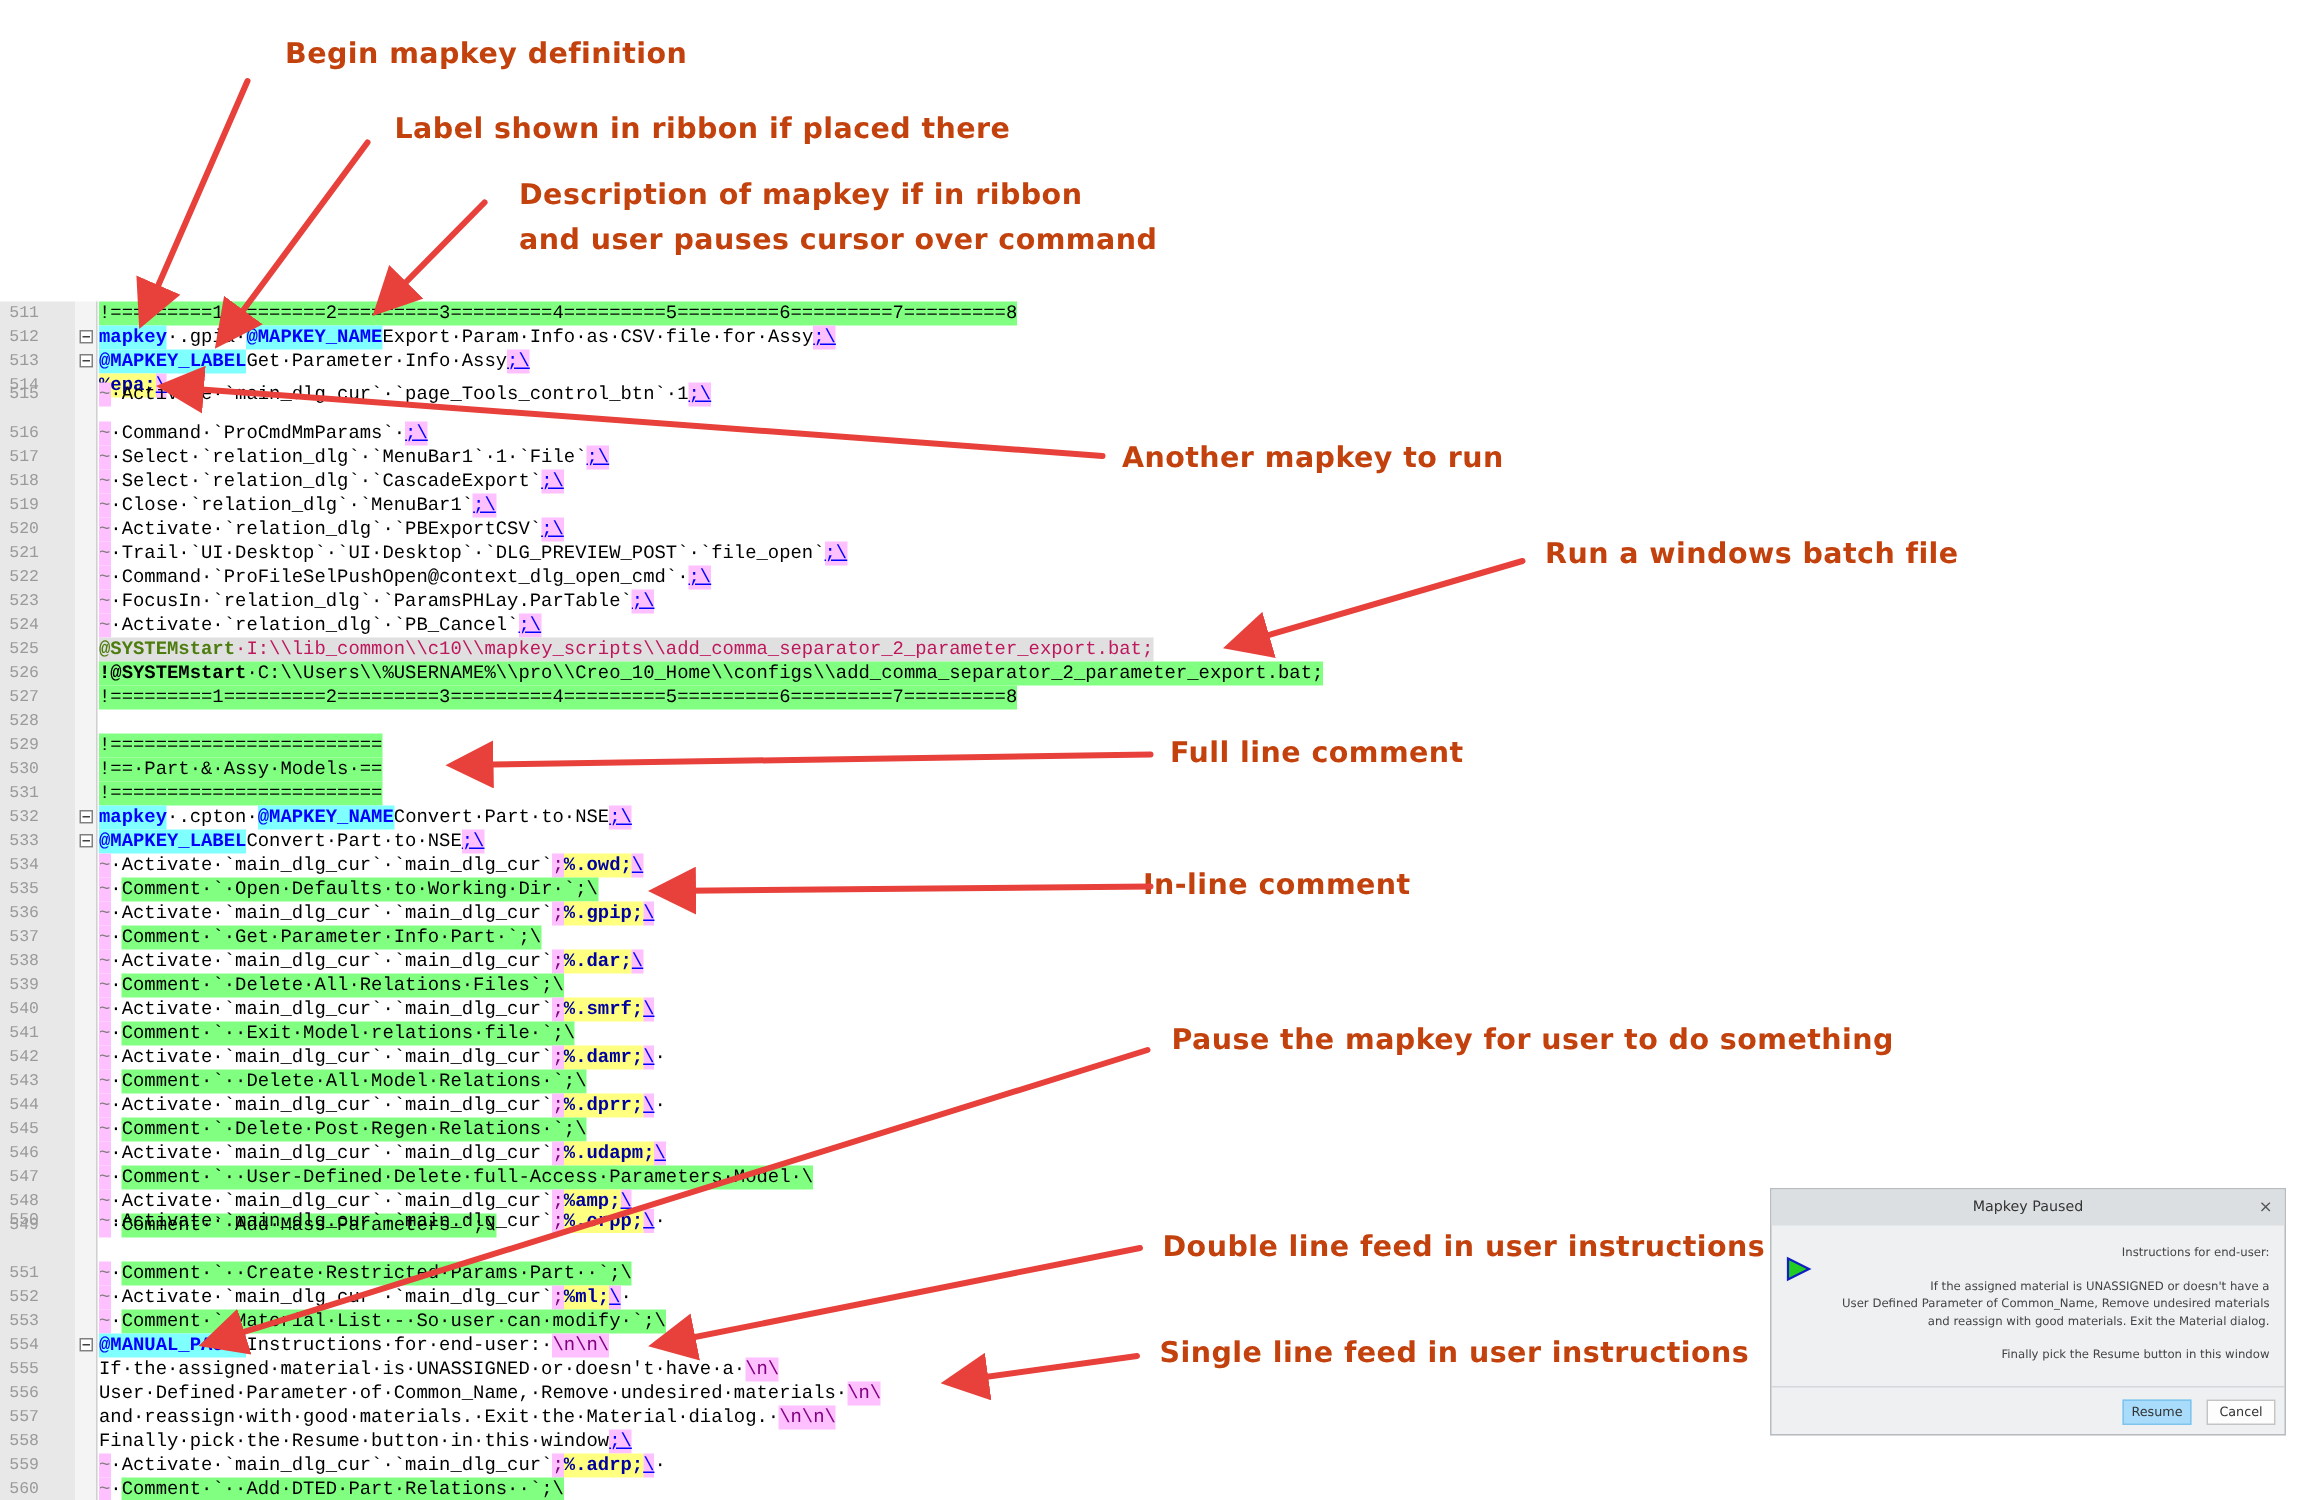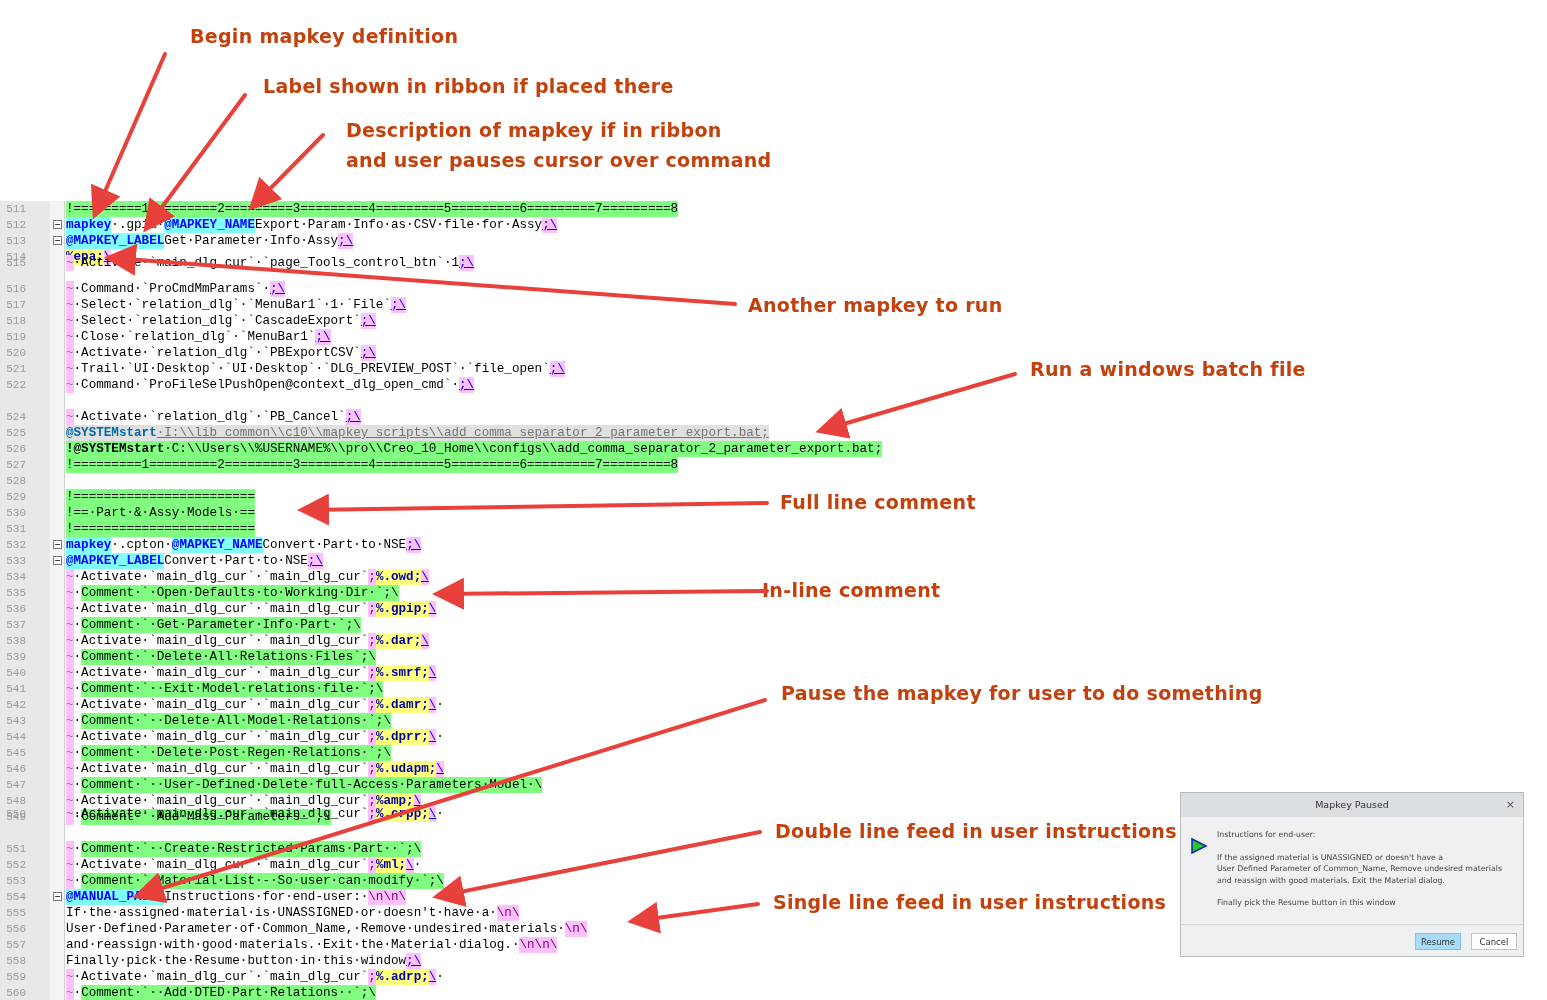--- a/index.html
+++ b/index.html
@@ -12,30 +12,30 @@
   .fold { position:absolute; left:53px; top:3px; width:9px; height:9px; border:1px solid #808080; background:#fff; box-sizing:border-box; }
   .fold::after { content:""; position:absolute; left:1px; top:3px; width:5px; height:1px; background:#404040; }
   .code { position:absolute; left:66px; top:0; font-family:"Liberation Mono", monospace; font-size:12.6px; line-height:16px; white-space:pre; color:#000; }
   .seg { display:inline-block; height:16px; }
   .g { background:#80ff80; color:#000; }
   .c { background:#80ffff; color:#0000ff; font-weight:bold; }
   .p { background:#ffc0ff; color:#800080; }
   .pu { background:#ffc0ff; color:#0000ff; text-decoration:underline; }
   .y { background:#ffff80; color:#0000a0; font-weight:bold; }
   .gr { background:#e0e0e0; }
-  .dr { color:#0369a1; font-weight:bold; }
-  .dr2 { color:#737373;text-decoration:underline; }
+  .dr { color:#4d7c0f; font-weight:bold; }
+  .dr2 { color:#be185d; }
   .tl { background:#ffc0ff; color:#808080; }
   .annot { position:absolute; color:#c2410c; font-family:"DejaVu Sans", sans-serif; font-size:19px; font-weight:bold; letter-spacing:0.3px; white-space:nowrap; }
   svg.arrows { position:absolute; left:0; top:0; width:1547px; height:1000px; pointer-events:none; }
   
   .dialog { position:absolute; left:1180px; top:792px; width:344px; height:165px; background:#eef0f2; border:1px solid #b8bcc0; box-sizing:border-box; font-family:"DejaVu Sans", sans-serif; color:#333; }
   .dlg-title { height:24px; background:#dcdfe2; text-align:center; font-size:9.5px; line-height:24px; color:#333; position:relative; }
   .dlg-close { position:absolute; right:8px; top:0; font-size:11px; color:#555; cursor:pointer; }
-  .dlg-body { position:relative; padding:12px 10px 0 36px; font-size:7.8px; line-height:11.5px; color:#444; }
+  .dlg-body { position:relative; padding:12px 10px 0 36px; font-size:7.8px; line-height:11.5px; color:#444;text-align:right; }
   .dlg-icon { position:absolute; left:9px; top:44px; }
   .dlg-sep { position:absolute; left:0; right:0; top:131px; border-top:1px solid #d4d7da; }
   .dlg-btn { position:absolute; top:140px; height:17px; width:46px; font-size:8.5px; line-height:17px; text-align:center; box-sizing:border-box; }
   .dlg-resume { left:234px; background:#a8dcfa; border:1px solid #7fc4ec; }
   .dlg-cancel { left:290px; background:#fdfdfd; border:1px solid #c4c4c4; }
 </style>
 </head>
 <body>
 
 <div class="editor">
@@ -88,20 +88,24 @@
     <span class="ln">520</span>
     <span class="code"><span class="seg tl">~</span><span>·Activate·`relation_dlg`·`PBExportCSV`</span><span class="seg pu">;\</span></span>
   </div>
   <div class="line" style="top:160px">
     <span class="ln">521</span>
     <span class="code"><span class="seg tl">~</span><span>·Trail·`UI·Desktop`·`UI·Desktop`·`DLG_PREVIEW_POST`·`file_open`</span><span class="seg pu">;\</span></span>
   </div>
   <div class="line" style="top:176px">
     <span class="ln">522</span>
     <span class="code"><span class="seg tl">~</span><span>·Command·`ProFileSelPushOpen@context_dlg_open_cmd`·</span><span class="seg pu">;\</span></span>
+  </div>
+  <div class="line" style="top:192px">
+    <span class="ln">523</span>
+    <span class="code"><span class="seg tl">~</span><span>·FocusIn·`relation_dlg`·`ParamsPHLay.ParTable`</span><span class="seg pu">;\</span></span>
   </div>
   <div class="line" style="top:208px">
     <span class="ln">524</span>
     <span class="code"><span class="seg tl">~</span><span>·Activate·`relation_dlg`·`PB_Cancel`</span><span class="seg pu">;\</span></span>
   </div>
 
   <div class="line" style="top:224px">
     <span class="ln">525</span>
     <span class="code"><span class="seg gr"><span class="dr">@SYSTEMstart</span><span class="dr2">·I:\\lib_common\\c10\\mapkey_scripts\\add_comma_separator_2_parameter_export.bat;</span></span></span>
   </div>

